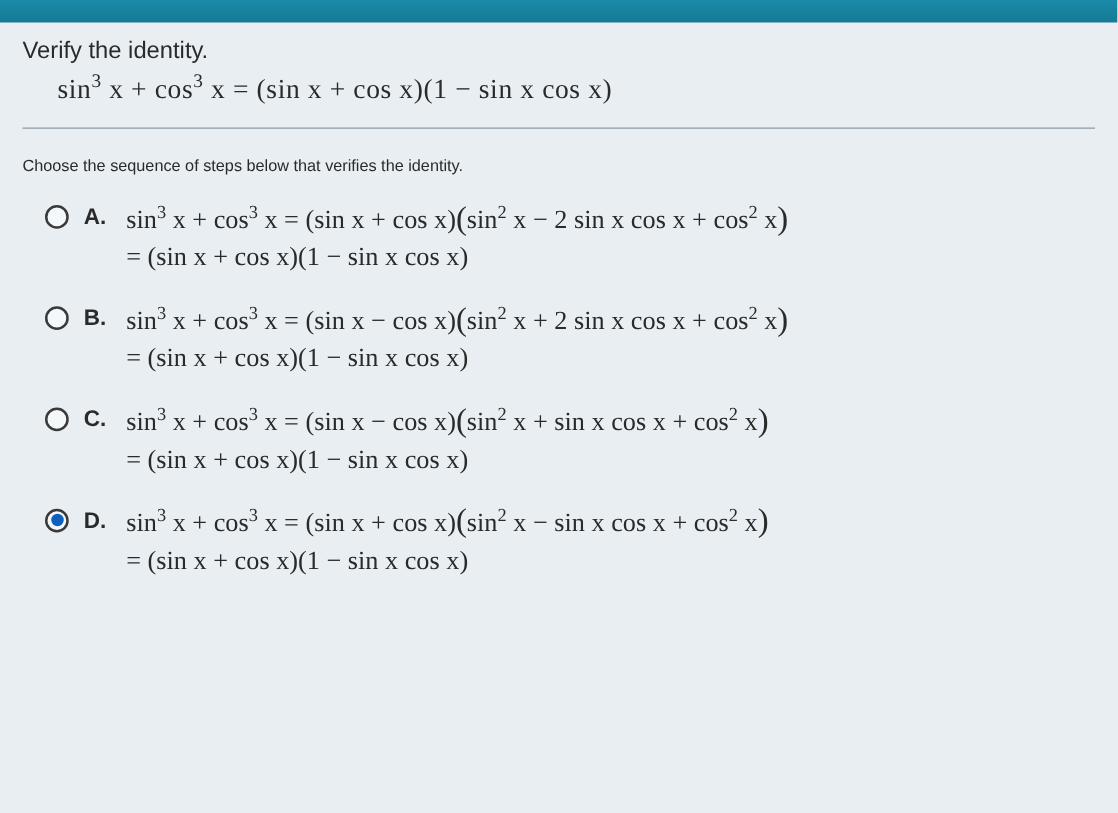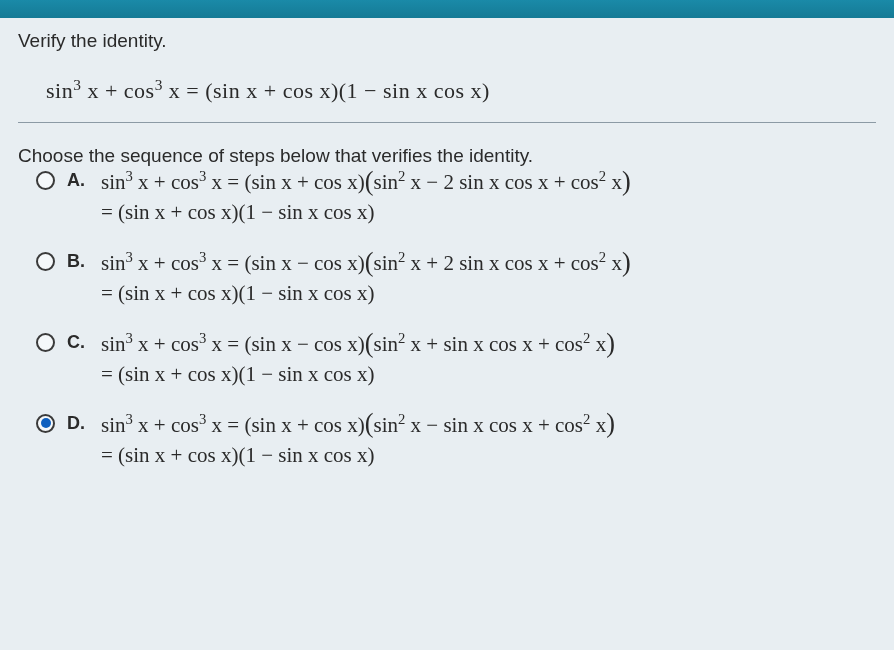--- a/index.html
+++ b/index.html
@@ -15,37 +15,38 @@
     height: 18px;
     background: linear-gradient(to bottom, #1a8aa8, #157a95);
     width: 100%;
   }
   .page {
     padding: 12px 18px;
     color: #2a2a2a;
   }
   .prompt {
     font-size: 19px;
-    margin-bottom: 26px;
+    margin-bottom: 6px;
     font-weight: 500;
   }
   .identity {
     font-family: "Times New Roman", serif;
     font-size: 22px;
     margin-left: 28px;
     margin-bottom: 18px;
     letter-spacing: 0.5px;
   }
   .divider {
     border: none;
     border-top: 1px solid #8c9aa5;
     margin: 12px 0 22px 0;
   }
   .question-text {
-    font-size: 19px;
+    font-size: 13px;
+    margin-bottom: 20px;
   }
   .options {
     margin-left: 18px;
   }
   .option {
     display: flex;
     align-items: flex-start;
     margin-bottom: 20px;
   }
   .radio {

